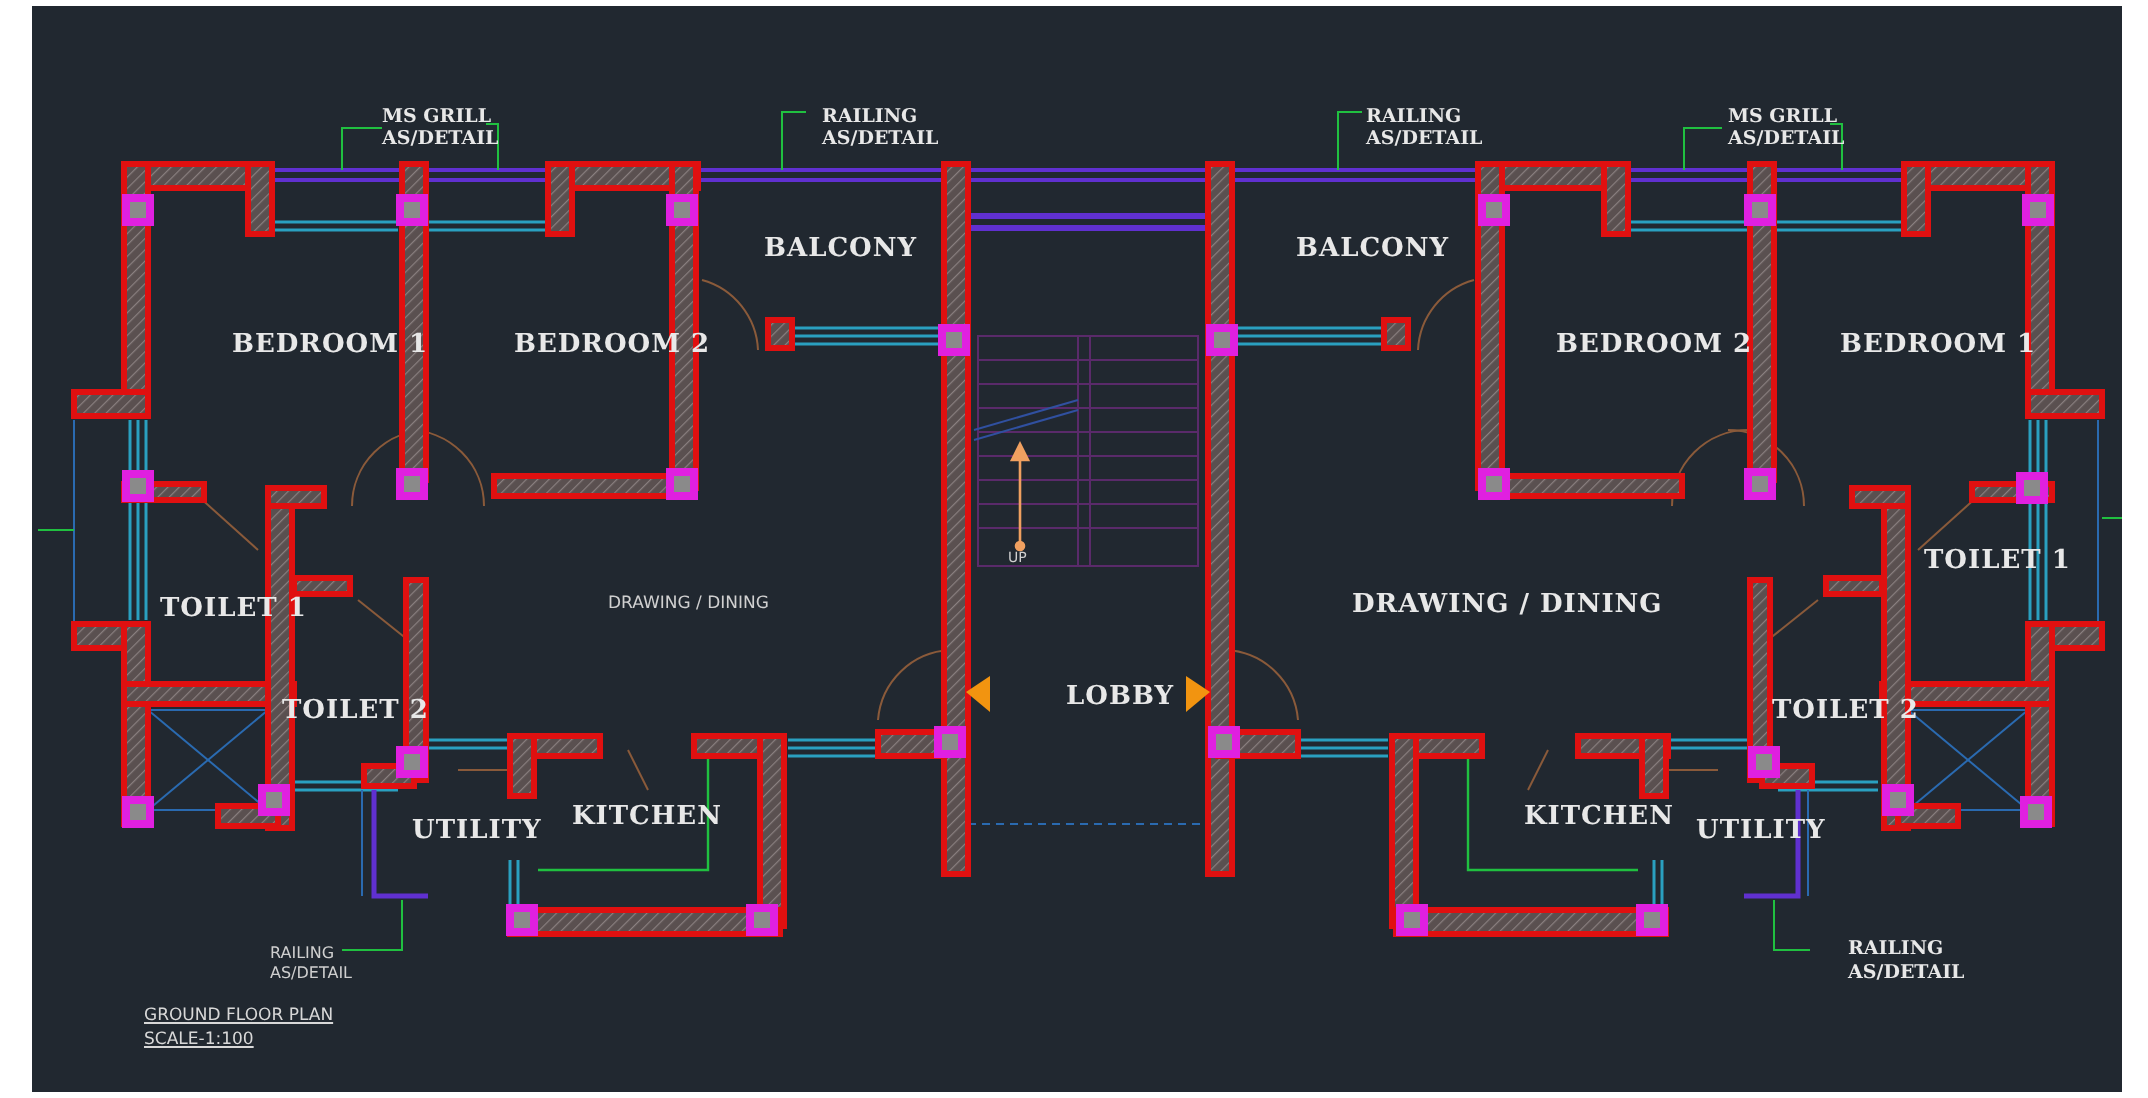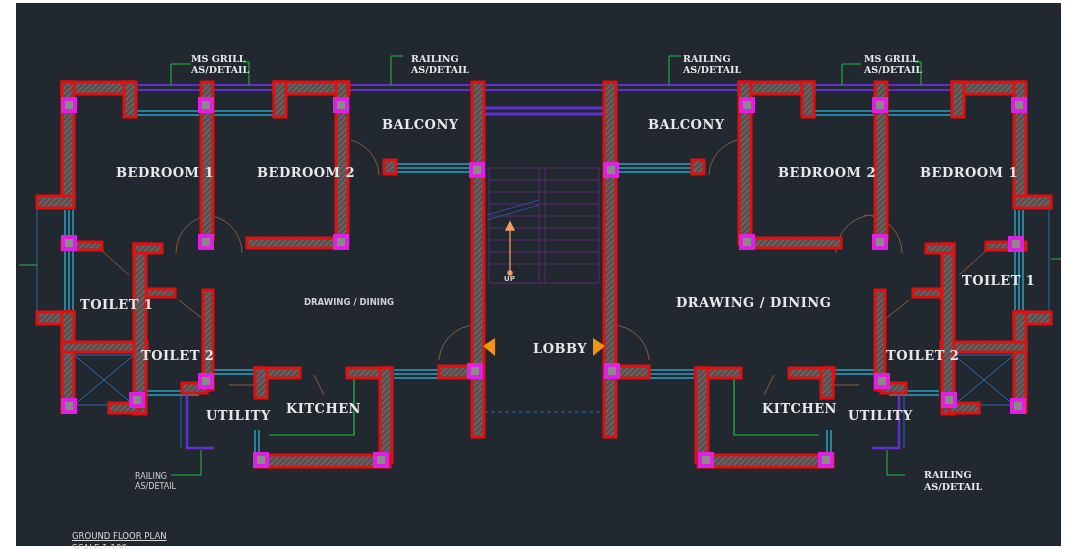--- a/index.html
+++ b/index.html
@@ -4,26 +4,26 @@
 <style>
   html, body { margin: 0; padding: 0; background: #ffffff; }
   body { width: 1074px; height: 549px; overflow: hidden; position: relative; }
   #canvas {
     position: absolute; left: 16px; top: 3px; width: 1045px; height: 543px;
     background: #212830;
   }
   svg { position: absolute; left: 0; top: 0; }
   .lbl { position: absolute; color: #e8e8e8; font-family: "DejaVu Serif", serif; font-weight: bold;
          font-size: 13px; white-space: nowrap; letter-spacing: 0.5px; line-height: 1; }
-  .lbl.sans { font-family: "DejaVu Sans", sans-serif; font-weight: bold; font-size: 8.5px; letter-spacing: 0; color: #d0d0d0; }
+  .lbl.sans { font-family: "DejaVu Sans", sans-serif; font-weight: normal; font-size: 8.5px; letter-spacing: 0; color: #d0d0d0; }
   .note { position: absolute; color: #e8e8e8; font-family: "DejaVu Serif", serif; font-weight: bold;
           font-size: 9.5px; line-height: 11px; white-space: nowrap; }
   .note.sans { font-family: "DejaVu Sans", sans-serif; font-weight: normal; font-size: 8px; color: #cfcfcf; line-height: 11px; }
   .title { position: absolute; color: #d8d8d8; font-family: "DejaVu Sans", sans-serif; font-size: 8.5px;
-           line-height: 12px; text-decoration: underline; white-space: nowrap; margin-top: 28px; }
+           line-height: 12px; text-decoration: underline; white-space: nowrap; }
 </style>
 </head>
 <body>
 
 <div id="canvas">
   <svg width="1045" height="543" viewBox="17 3 1045 543">
     <defs>
       <pattern id="hatch" width="4" height="4" patternUnits="userSpaceOnUse" patternTransform="rotate(45)">
         <rect width="4" height="4" fill="#5a5050"></rect>
         <line x1="0" y1="0" x2="0" y2="4" stroke="#8a8080" stroke-width="1.2"></line>

